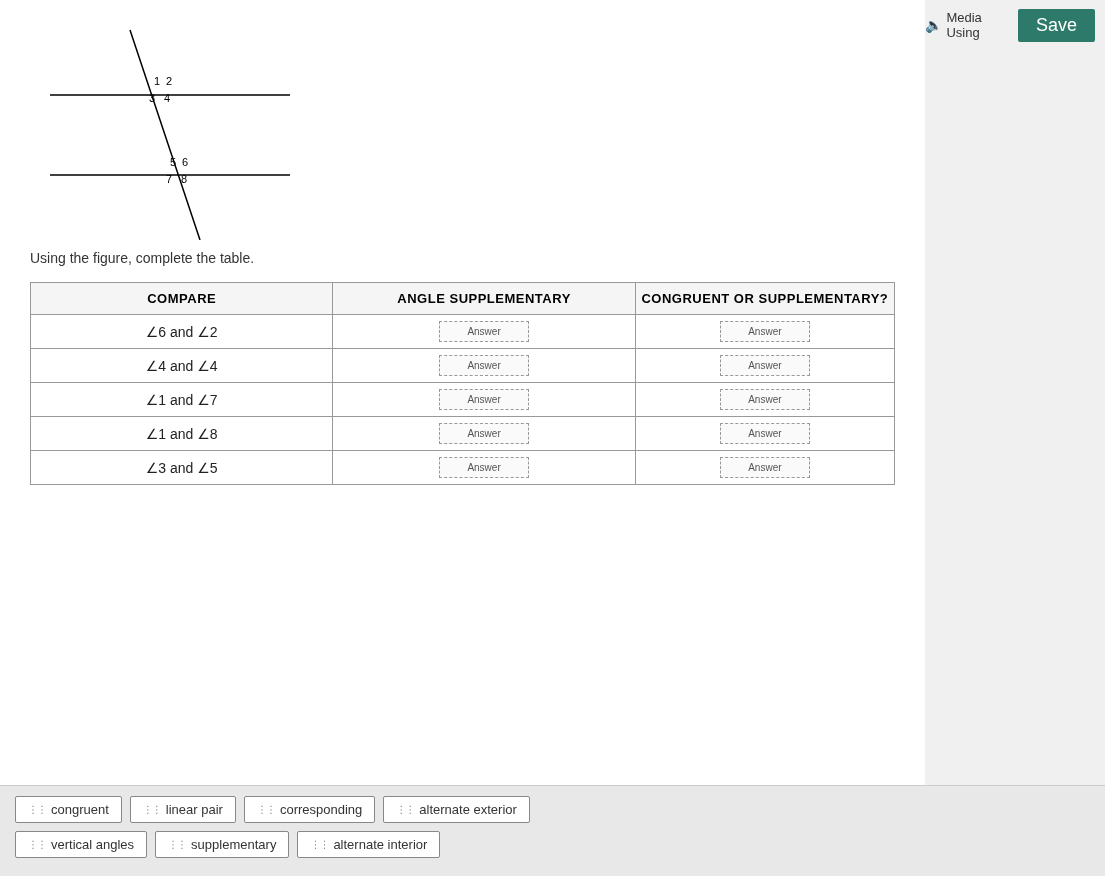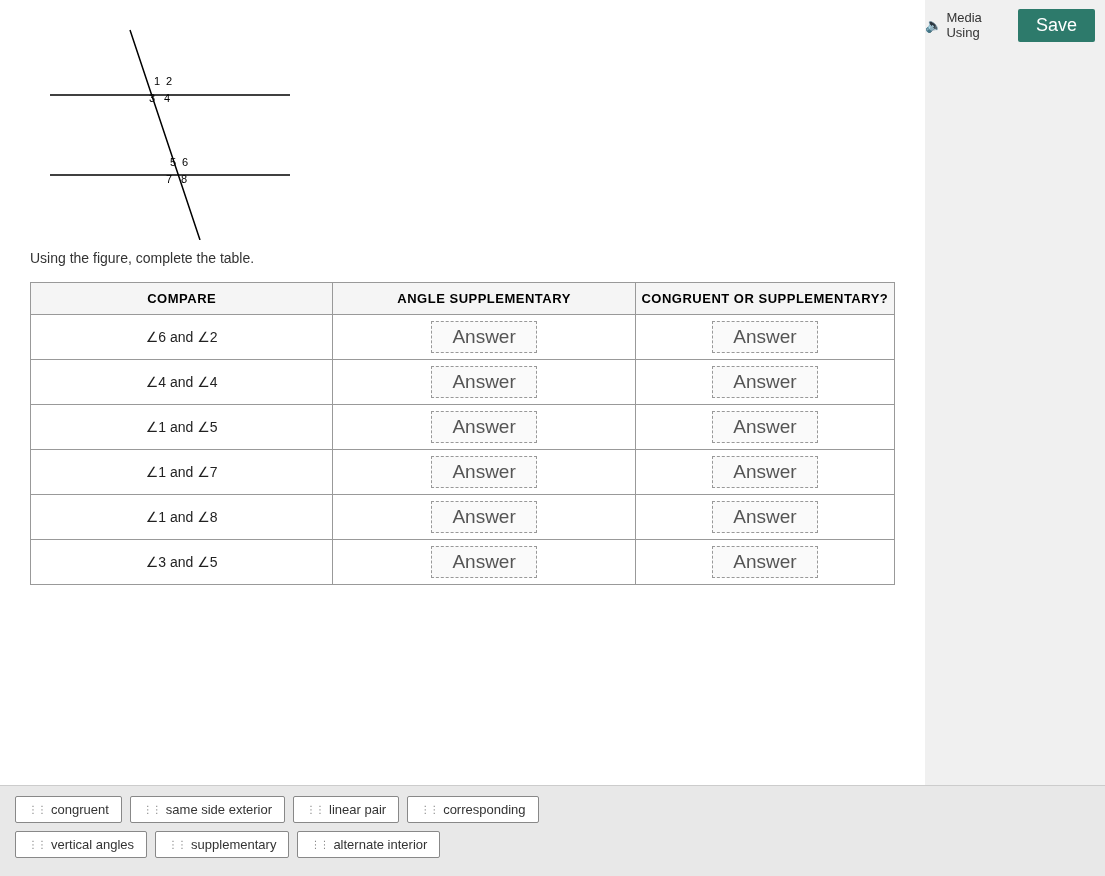--- a/index.html
+++ b/index.html
@@ -105,21 +105,21 @@
       text-align: center;
       font-size: 14px;
       color: #222;
     }
 
     .answer-box {
       display: inline-block;
       border: 1.5px dashed #999;
       padding: 4px 20px;
       min-width: 90px;
-      font-size: 19px;
+      font-size: 10px;
       color: #555;
       background: #fafafa;
       cursor: pointer;
       text-align: center;
     }
 
     
     .chips-area {
       position: absolute;
       bottom: 0;
@@ -215,25 +215,20 @@
           <td class="compare-cell">∠6 and ∠2</td>
           <td><span class="answer-box">Answer</span></td>
           <td><span class="answer-box">Answer</span></td>
         </tr>
         <tr>
           <td class="compare-cell">∠4 and ∠4</td>
           <td><span class="answer-box">Answer</span></td>
           <td><span class="answer-box">Answer</span></td>
         </tr>
         <tr>
-          <td class="compare-cell">∠1 and ∠5</td>
-          <td><span class="answer-box">Answer</span></td>
-          <td><span class="answer-box">Answer</span></td>
-        </tr>
-        <tr>
           <td class="compare-cell">∠1 and ∠7</td>
           <td><span class="answer-box">Answer</span></td>
           <td><span class="answer-box">Answer</span></td>
         </tr>
         <tr>
           <td class="compare-cell">∠1 and ∠8</td>
           <td><span class="answer-box">Answer</span></td>
           <td><span class="answer-box">Answer</span></td>
         </tr>
         <tr>
@@ -247,29 +242,29 @@
 </div>
 
 <div class="chips-area">
   <div class="chips-row" id="chips-row-1">
       <div class="chip" draggable="true">
         <span class="chip-dots"></span>
         <span>congruent</span>
       </div>
       <div class="chip" draggable="true">
         <span class="chip-dots"></span>
-        <span>same side exterior</span>
-      </div>
-      <div class="chip" draggable="true">
-        <span class="chip-dots"></span>
         <span>linear pair</span>
       </div>
       <div class="chip" draggable="true">
         <span class="chip-dots"></span>
         <span>corresponding</span>
+      </div>
+      <div class="chip" draggable="true">
+        <span class="chip-dots"></span>
+        <span>alternate exterior</span>
       </div>
     </div>
   <div class="chips-row" id="chips-row-2">
       <div class="chip" draggable="true">
         <span class="chip-dots"></span>
         <span>vertical angles</span>
       </div>
       <div class="chip" draggable="true">
         <span class="chip-dots"></span>
         <span>supplementary</span>

